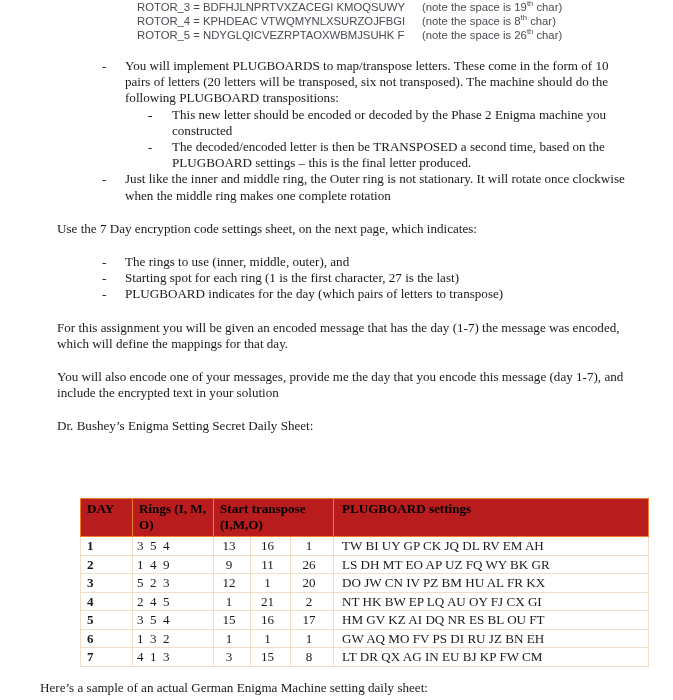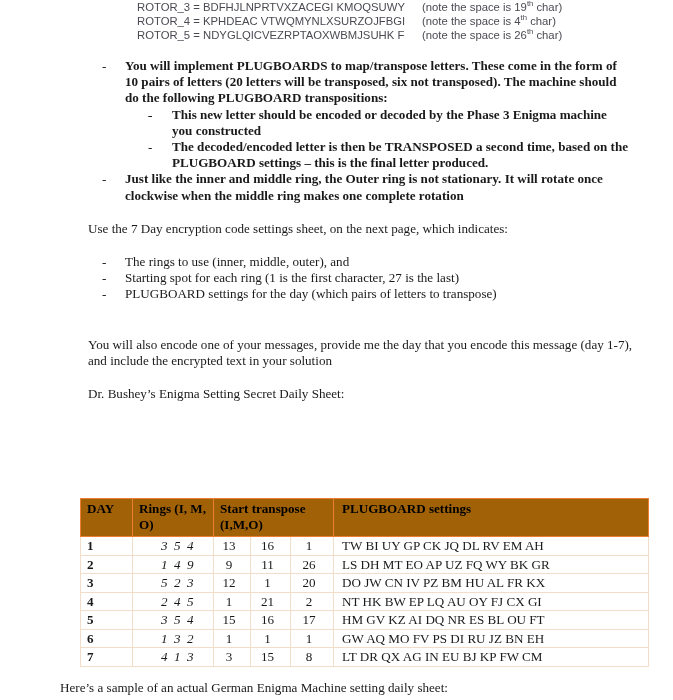--- a/index.html
+++ b/index.html
@@ -77,27 +77,25 @@
     padding-left: 172px;
   }
   .bullet-l2 > .dash {
     position: absolute;
     left: 148px;
     top: 0;
   }
   .bullet-l1 .txt, .bullet-l2 .txt {
     display: block;
     padding-right: 44px;
-    font-weight: bold;
   }
 
   .para {
     padding-left: 57px;
     padding-right: 30px;
-    margin-left: 31px;
   }
   .spacer-md { height: 17px; }
 
   .list-simple {
     position: relative;
     padding-left: 125px;
   }
   .list-simple > .dash {
     position: absolute;
     left: 102px;
@@ -115,21 +113,21 @@
     table-layout: fixed;
   }
   .daily-table th,
   .daily-table td {
     border: 1px solid #f2ddc9;
     padding: 1px 0 1px 0;
     vertical-align: top;
     line-height: 15.5px;
   }
   .daily-table thead th {
-    background: #a16207;
+    background: #b91c1c;
     color: #000000;
     font-weight: bold;
     text-align: left;
     border-color: #ed7d31;
     padding: 2px 0 3px 0;
     line-height: 16px;
   }
   .daily-table thead th.th-day     { padding-left: 6px; }
   .daily-table thead th.th-rings   { padding-left: 6px; }
   .daily-table thead th.th-start   { padding-left: 6px; }
@@ -140,77 +138,76 @@
   .col-s1    { width: 37px; }
   .col-s2    { width: 40px; }
   .col-s3    { width: 43px; }
   .col-plug  { width: 315px; }
 
   td.c-day {
     font-weight: bold;
     padding-left: 6px;
   }
   td.c-rings {
-    padding-left: 28px;
+    padding-left: 4px;
     letter-spacing: 1.6px;
-    font-style: italic;
   }
   td.c-s {
     text-align: center;
     padding-right: 6px;
   }
   td.c-plug {
     padding-left: 8px;
     white-space: nowrap;
   }
   
   .th-start { }
 
   .closing {
     position: absolute;
     top: 680px;
-    left: 60px;
+    left: 40px;
     font-size: 13.1px;
     line-height: 16.2px;
   }
 </style>
 </head>
 <body>
 
 <div class="page">
 
   <div class="rotor-block">
     <div class="rotor-line">
       <span class="rotor-def">ROTOR_3 = BDFHJLNPRTVXZACEGI KMOQSUWY</span>
       <span class="rotor-note"><span>(note the space is 19</span><sup>th</sup><span> char)</span></span>
     </div>
     <div class="rotor-line">
       <span class="rotor-def">ROTOR_4 = KPHDEAC VTWQMYNLXSURZOJFBGI</span>
-      <span class="rotor-note"><span>(note the space is 4</span><sup>th</sup><span> char)</span></span>
+      <span class="rotor-note"><span>(note the space is 8</span><sup>th</sup><span> char)</span></span>
     </div>
     <div class="rotor-line">
       <span class="rotor-def">ROTOR_5 = NDYGLQICVEZRPTAOXWBMJSUHK F</span>
       <span class="rotor-note"><span>(note the space is 26</span><sup>th</sup><span> char)</span></span>
     </div>
   </div>
 
   <div class="body">
 
     <div class="bullet-l1">
       <span class="dash">-</span>
       <span class="txt">You will implement PLUGBOARDS to map/transpose letters. These come in the form of 10 pairs of letters (20 letters will be transposed, six not transposed). The machine should do the following PLUGBOARD transpositions:</span>
     </div>
 
     <div class="bullet-l2">
       <span class="dash">-</span>
     </div>
 
     <div class="bullet-l2">
       <span class="dash">-</span>
-      <span class="txt">This new letter should be encoded or decoded by the Phase 3 Enigma machine you constructed</span>
+      <span class="txt">This new letter should be encoded or decoded by the Phase 2 Enigma machine you constructed</span>
     </div>
 
     <div class="bullet-l2">
       <span class="dash">-</span>
       <span class="txt">The decoded/encoded letter is then be TRANSPOSED a second time, based on the PLUGBOARD settings – this is the final letter produced.</span>
     </div>
 
     <div class="bullet-l1">
       <span class="dash">-</span>
       <span class="txt">Just like the inner and middle ring, the Outer ring is not stationary. It will rotate once clockwise when the middle ring makes one complete rotation</span>
@@ -225,25 +222,26 @@
     <div class="list-simple">
       <span class="dash">-</span>
       <span>The rings to use (inner, middle, outer), and</span>
     </div>
     <div class="list-simple">
       <span class="dash">-</span>
       <span>Starting spot for each ring (1 is the first character, 27 is the last)</span>
     </div>
     <div class="list-simple">
       <span class="dash">-</span>
-      <span>PLUGBOARD settings for the day (which pairs of letters to transpose)</span>
-    </div>
-
-    <div class="spacer-md"></div>
-
+      <span>PLUGBOARD indicates for the day (which pairs of letters to transpose)</span>
+    </div>
+
+    <div class="spacer-md"></div>
+
+    <div class="para">For this assignment you will be given an encoded message that has the day (1-7) the message was encoded, which will define the mappings for that day.</div>
 
     <div class="spacer-md"></div>
 
     <div class="para">You will also encode one of your messages, provide me the day that you encode this message (day 1-7), and include the encrypted text in your solution</div>
 
     <div class="spacer-md"></div>
 
     <div class="para">Dr. Bushey’s Enigma Setting Secret Daily Sheet:</div>
   </div>
 

